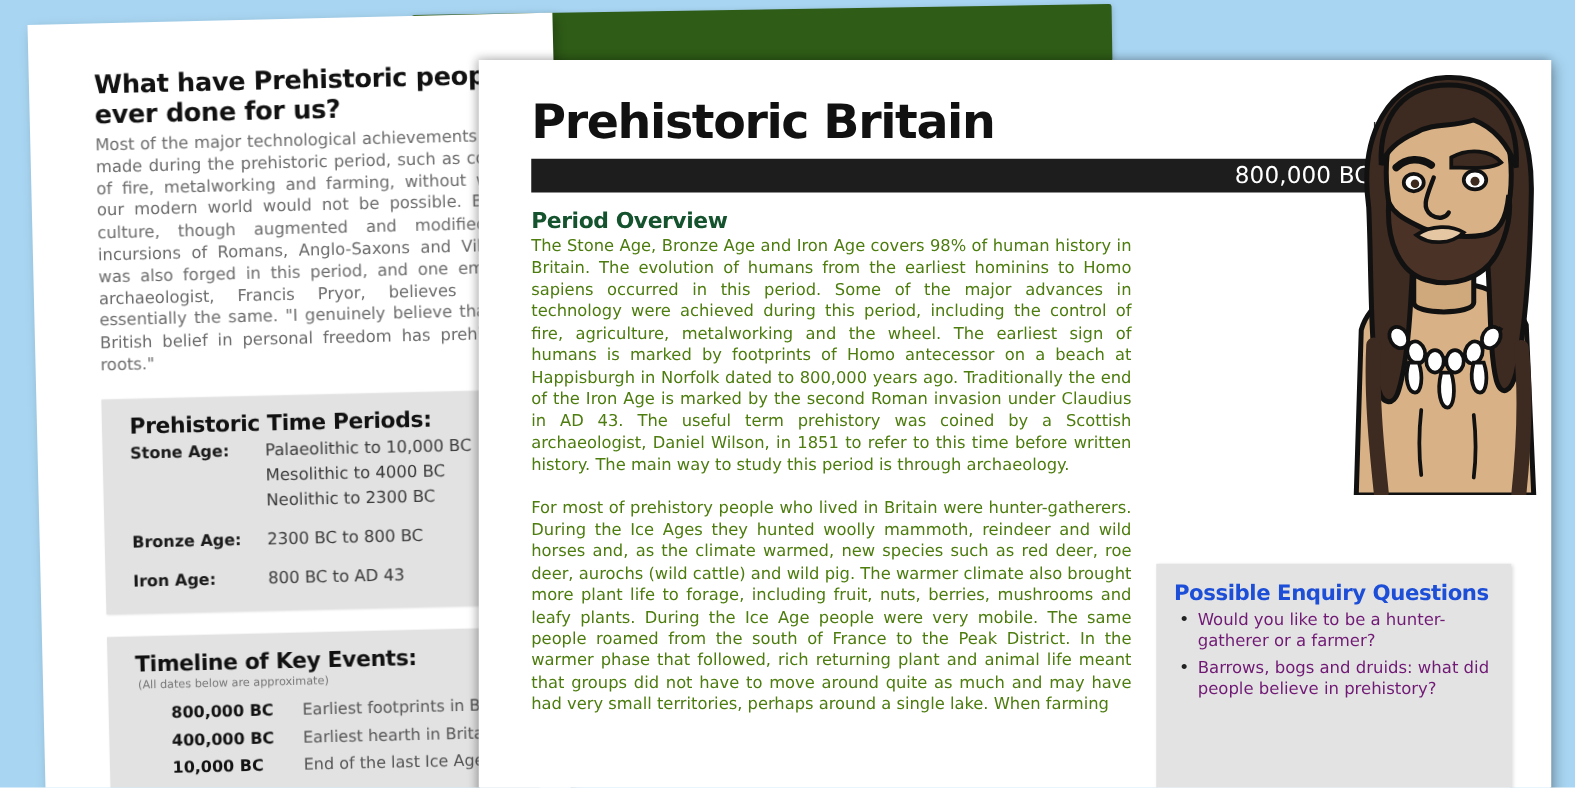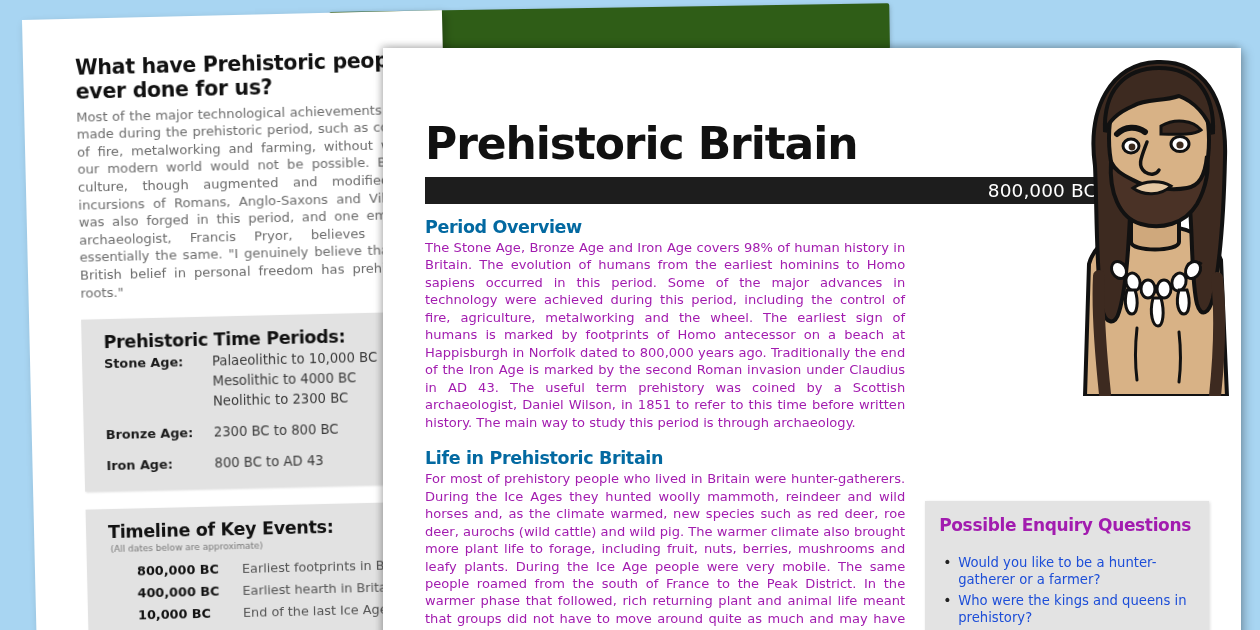--- a/index.html
+++ b/index.html
@@ -86,26 +86,25 @@
     width: 858px; height: 600px;
     background: #ffffff;
     box-shadow: -2px -2px 7px rgba(0,0,0,.22), 3px 3px 10px rgba(0,0,0,.28);
     padding: 30px 40px 0 42px;
     overflow: visible;
   }
   .front-inner { position: relative; z-index: 2; }
 
   .title-row { display: flex; align-items: flex-end; justify-content: space-between; }
   .doc-front h1.title {
-    font-size: 44px;
+    font-size: 38px;
     font-weight: bold;
     letter-spacing: -1.1px;
     color: #111;
     line-height: 1;
-    margin-top: 44px;
   }
   .byline {
     font-size: 12.6px;
     color: #333;
     padding-bottom: 6px;
     white-space: nowrap;
   }
   .date-bar {
     margin-top: 11px;
     background: #1d1d1d;
@@ -119,54 +118,54 @@
     letter-spacing: 0.1px;
   }
 
   .content-cols { display: flex; margin-top: 13px; }
   .col-main { width: 494px; }
   .col-side { width: 292px; margin-left: 12px; position: relative; }
 
   h2.sec {
     font-size: 17.5px;
     font-weight: bold;
-    color: #0369a1;
+    color: #14532d;
     letter-spacing: -0.35px;
     margin-bottom: 2px;
   }
   p.sec-body {
     font-size: 13.05px;
     line-height: 1.34;
-    color: #a21caf;
+    color: #4d7c0f;
     text-align: justify;
     filter: blur(0.2px);
   }
   .sec-gap { height: 17px; }
 
   .enquiry {
     position: absolute;
     left: 8px; top: 284px;
     width: 284px;
     background: #e3e3e3;
     padding: 14px 14px 10px 14px;
     box-shadow: 1px 1px 3px rgba(0,0,0,.14);
     min-height: 260px;
   }
   .enquiry h2 {
     font-size: 17px;
     font-weight: bold;
-    color: #a21caf;
+    color: #1d4ed8;
     letter-spacing: -0.35px;
-    margin-bottom: 20px;
+    margin-bottom: 4px;
   }
   .enquiry ul { list-style: none; }
   .enquiry li {
     font-size: 13.2px;
     line-height: 1.265;
-    color: #1d4ed8;
+    color: #701a75;
     padding-left: 19px;
     margin-bottom: 4.5px;
     position: relative;
   }
   .enquiry li:before {
     content: "•";
     position: absolute;
     left: 4px; top: -1px;
     font-size: 14px;
     color: #222;
@@ -259,30 +258,28 @@
         <span>800,000 BC to AD 43</span>
       </div>
 
       <div class="content-cols">
         <div class="col-main">
           <h2 class="sec">Period Overview</h2>
           <p class="sec-body">The Stone Age, Bronze Age and Iron Age covers 98% of human history in Britain. The evolution of humans from the earliest hominins to Homo sapiens occurred in this period. Some of the major advances in technology were achieved during this period, including the control of fire, agriculture, metalworking and the wheel. The earliest sign of humans is marked by footprints of Homo antecessor on a beach at Happisburgh in Norfolk dated to 800,000 years ago. Traditionally the end of the Iron Age is marked by the second Roman invasion under Claudius in  AD 43. The useful term prehistory was coined by a Scottish archaeologist, Daniel Wilson, in 1851 to refer to this time before written history. The main way to study this period is through archaeology.</p>
 
           <div class="sec-gap"></div>
 
-          <h2 class="sec">Life in Prehistoric Britain</h2>
           <p class="sec-body">For most of prehistory people who lived in Britain were hunter-gatherers. During the Ice Ages they hunted woolly mammoth, reindeer and wild horses and, as the climate warmed, new species such as red deer, roe deer, aurochs (wild cattle) and wild pig. The warmer climate also brought more plant life to forage, including fruit, nuts, berries, mushrooms and leafy plants. During the Ice Age people were very mobile.  The same people roamed from the south of France to the Peak District. In the warmer phase that followed, rich returning plant and animal life meant that groups did not have to move around quite as much and may have had very small territories, perhaps around a single lake. When farming</p>
         </div>
 
         <div class="col-side">
           <div class="enquiry">
             <h2>Possible Enquiry Questions</h2>
             <ul>
               <li>Would you like to be a hunter-gatherer or a farmer?</li>
-              <li>Who were the kings and queens in prehistory?</li>
               <li>Barrows, bogs and druids: what did people believe in prehistory?</li>
 
             </ul>
           </div>
         </div>
       </div>
     </div>
 
     <div class="caveman">
       <svg viewBox="0 0 172 350" xmlns="http://www.w3.org/2000/svg">

